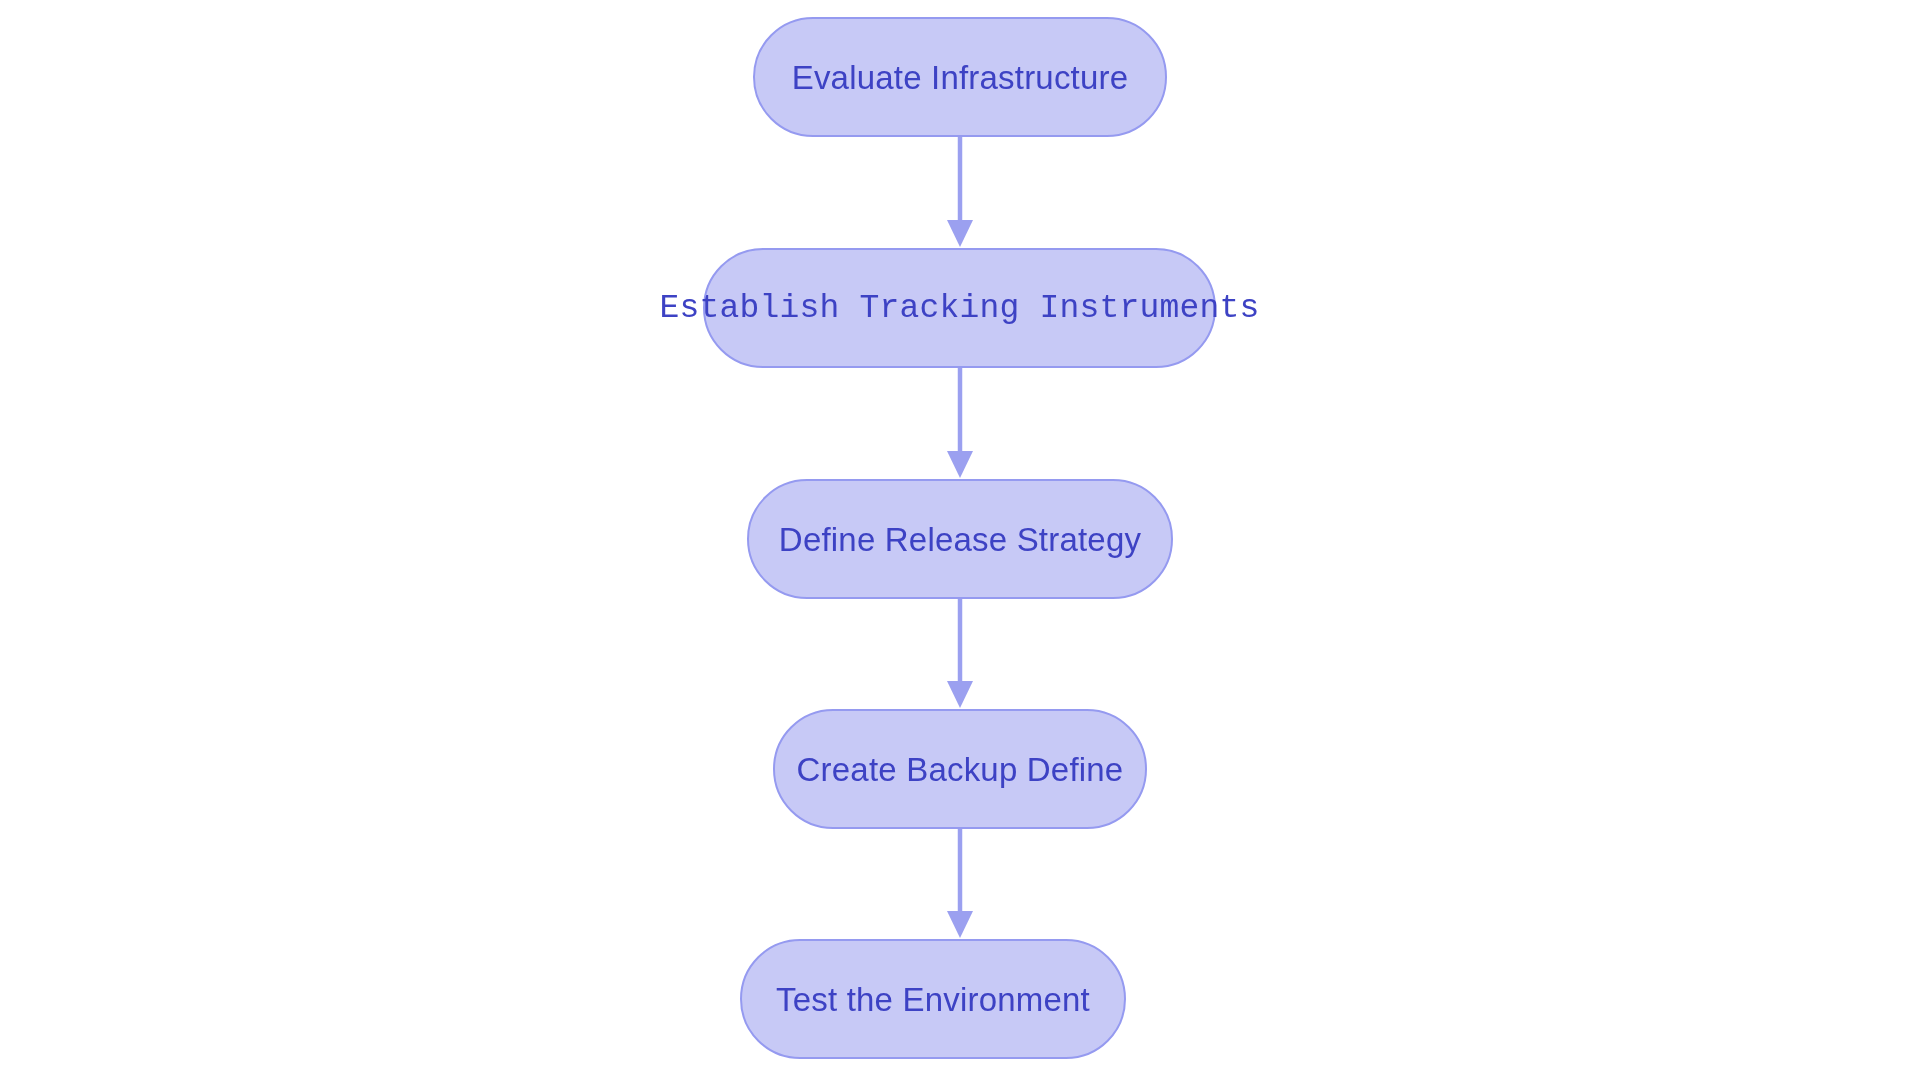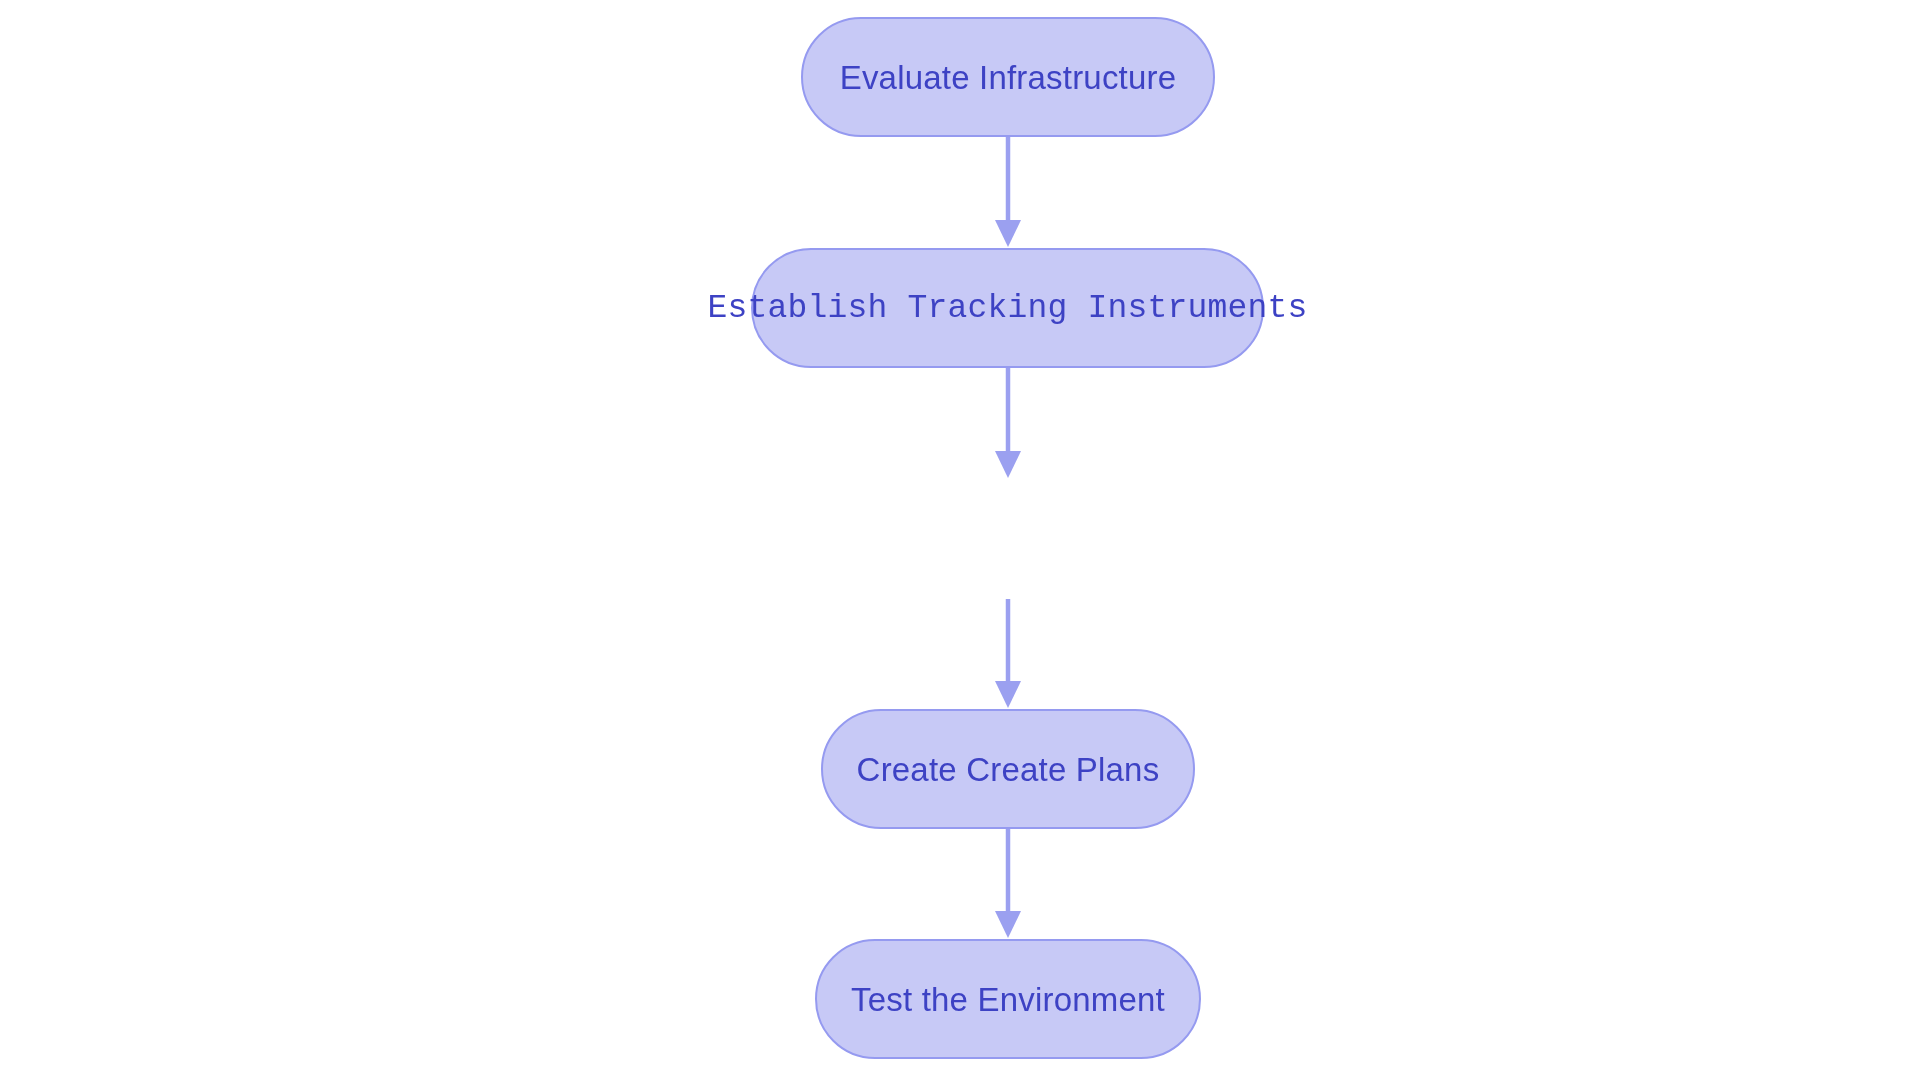--- a/index.html
+++ b/index.html
@@ -14,21 +14,20 @@
   body {
     background: var(--background);
     font-family: "Liberation Sans", "DejaVu Sans", sans-serif;
   }
   .canvas {
     position: relative;
     width: 1688px;
     height: 1083px;
     background: var(--background);
     overflow: hidden;
-    margin-left: 48px;
   }
   .flow-node {
     position: absolute;
     height: 120px;
     border-radius: 60px;
     background: var(--node-fill);
     border: 2px solid var(--node-border);
     display: flex;
     align-items: center;
     justify-content: center;
@@ -38,21 +37,21 @@
     font-size: 33px;
     font-weight: 400;
     letter-spacing: 0.2px;
     white-space: nowrap;
     line-height: 1;
   }
   .n1 { left: 753px; top: 17px;  width: 414px; }
   .n2 { left: 703px; top: 248px; width: 513px; font-family: Liberation Mono, monospace; }
   .n3 { left: 747px; top: 479px; width: 426px; }
   .n4 { left: 773px; top: 709px; width: 374px; }
-  .n5 { left: 767px; top: 939px; width: 386px; }
+  .n5 { left: 740px; top: 939px; width: 386px; }
   .connector {
     position: absolute;
     left: 945px;
     width: 30px;
     display: block;
   }
   .c1 { top: 137px; height: 111px; }
   .c2 { top: 368px; height: 111px; }
   .c3 { top: 599px; height: 110px; }
   .c4 { top: 829px; height: 110px; }
@@ -75,28 +74,31 @@
 
   <div class="flow-node n2">
     <span class="label">Establish Tracking Instruments</span>
   </div>
 
   <svg class="connector c2" viewBox="0 0 30 111" preserveAspectRatio="none" xmlns="http://www.w3.org/2000/svg">
     <line x1="15" y1="0" x2="15" y2="86"></line>
     <polygon points="2,83 28,83 15,110"></polygon>
   </svg>
 
+  <div class="flow-node n3">
+    <span class="label">Define Release Strategy</span>
+  </div>
 
   <svg class="connector c3" viewBox="0 0 30 110" preserveAspectRatio="none" xmlns="http://www.w3.org/2000/svg">
     <line x1="15" y1="0" x2="15" y2="85"></line>
     <polygon points="2,82 28,82 15,109"></polygon>
   </svg>
 
   <div class="flow-node n4">
-    <span class="label">Create Create Plans</span>
+    <span class="label">Create Backup Define</span>
   </div>
 
   <svg class="connector c4" viewBox="0 0 30 110" preserveAspectRatio="none" xmlns="http://www.w3.org/2000/svg">
     <line x1="15" y1="0" x2="15" y2="85"></line>
     <polygon points="2,82 28,82 15,109"></polygon>
   </svg>
 
   <div class="flow-node n5">
     <span class="label">Test the Environment</span>
   </div>

